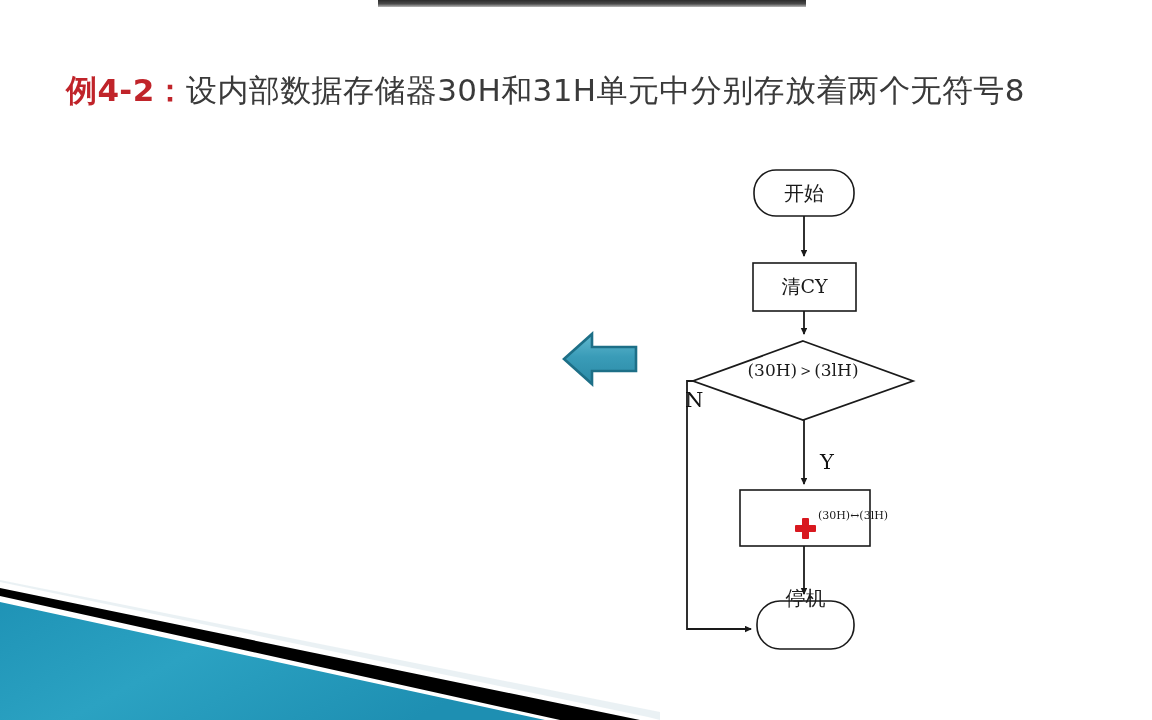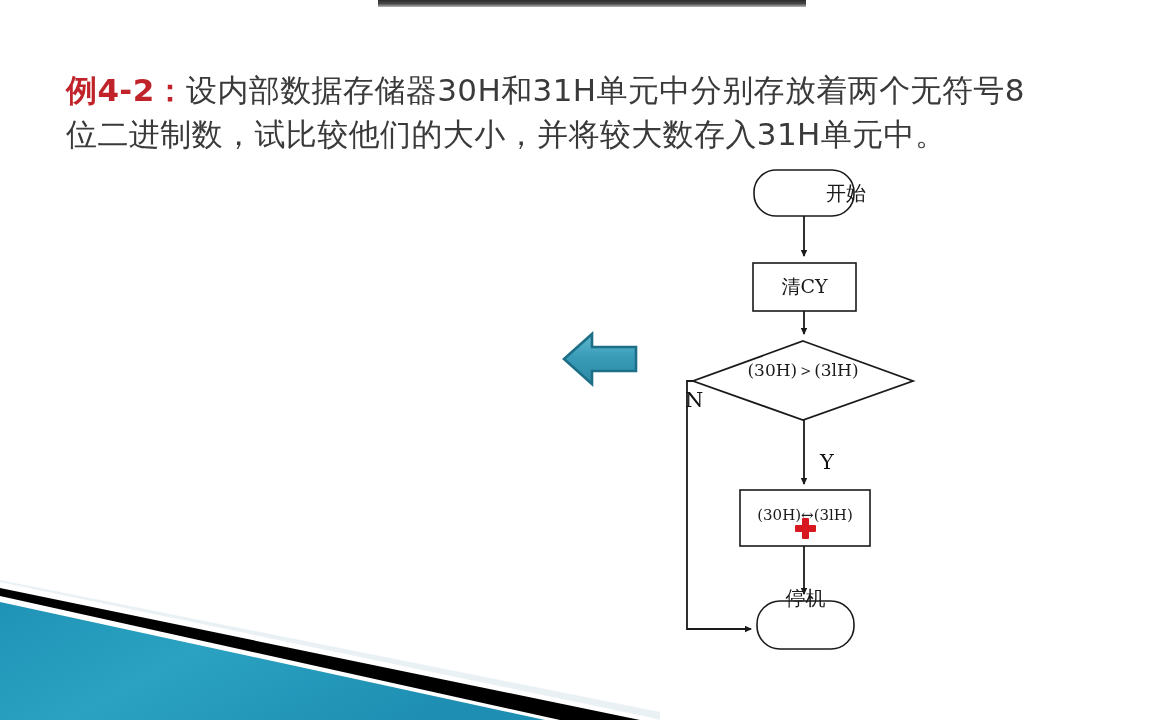--- a/index.html
+++ b/index.html
@@ -68,21 +68,21 @@
     align-items: center;
     justify-content: center;
     text-align: center;
     color: #1a1a1a;
     font-family: "DejaVu Serif", "Liberation Serif", serif;
     white-space: nowrap;
   }
   .t-terminal { font-size: 20px; }
   .t-process { font-size: 19px; }
   .t-decision { font-size: 17px; }
-  .t-swap { font-size: 15px; }
+  .t-swap { font-size: 11px; padding-left: 48px; }
   .branch-label {
     position: absolute;
     font-family: "DejaVu Serif", "Liberation Serif", serif;
     font-size: 21px;
     color: #111;
   }
 
   
   .red-cross {
     position: absolute;
@@ -116,21 +116,20 @@
 </style>
 </head>
 <body>
 
 <div id="slide">
 
   <div class="top-bar"></div>
 
   <div class="prose">
     <span class="tag">例4-2：</span><span>设内部数据存储器30H和31H单元中分别存放着两个无符号8</span><br>
-    <span>位二进制数，试比较他们的大小，并将较大数存入31H单元中。</span>
   </div>
 
   <svg class="flow" viewBox="0 0 1152 720">
     <defs>
       <marker id="ah" markerWidth="10" markerHeight="10" refX="6" refY="3.2" orient="auto" markerUnits="userSpaceOnUse">
         <path d="M0,0 L7,3.2 L0,6.4 z" fill="#1a1a1a"></path>
       </marker>
       <linearGradient id="arrowGrad" x1="0" y1="0" x2="0" y2="1">
         <stop offset="0%" stop-color="#62b9cf"></stop>
         <stop offset="45%" stop-color="#3a9cb8"></stop>
@@ -157,21 +156,21 @@
 
     <polyline points="693,381 687,381 687,629 751,629" fill="none" stroke="#1a1a1a" stroke-width="1.8" marker-end="url(#ah)"></polyline>
 
     <rect x="740" y="490" width="130" height="56" fill="#ffffff" stroke="#1a1a1a" stroke-width="1.6"></rect>
 
     <line x1="804" y1="546" x2="804" y2="594" stroke="#1a1a1a" stroke-width="1.8" marker-end="url(#ah)"></line>
 
     <rect x="757" y="601" width="97" height="48" rx="23" ry="23" fill="#ffffff" stroke="#1a1a1a" stroke-width="1.6"></rect>
   </svg>
 
-  <div class="node-text t-terminal" style="left:754px; top:170px; width:100px; height:46px;margin-left:42px;">开始</div>
+  <div class="node-text t-terminal" style="left:754px; top:170px; width:100px; height:46px;">开始</div>
   <div class="node-text t-process" style="left:753px; top:263px; width:103px; height:48px;">清CY</div>
   <div class="node-text t-decision" style="left:693px; top:355px; width:220px; height:30px;">(30H)＞(3lH)</div>
   <div class="node-text t-swap" style="left:740px; top:501px; width:130px; height:28px;">(30H)↔(3lH)</div>
   <div class="node-text t-terminal" style="left:757px; top:574px; width:97px; height:48px;">停机</div>
 
   <div class="branch-label" style="left:685px; top:388px;">N</div>
   <div class="branch-label" style="left:820px; top:450px;">Y</div>
 
   <div class="red-cross" style="left:795px; top:518px;"></div>
 

